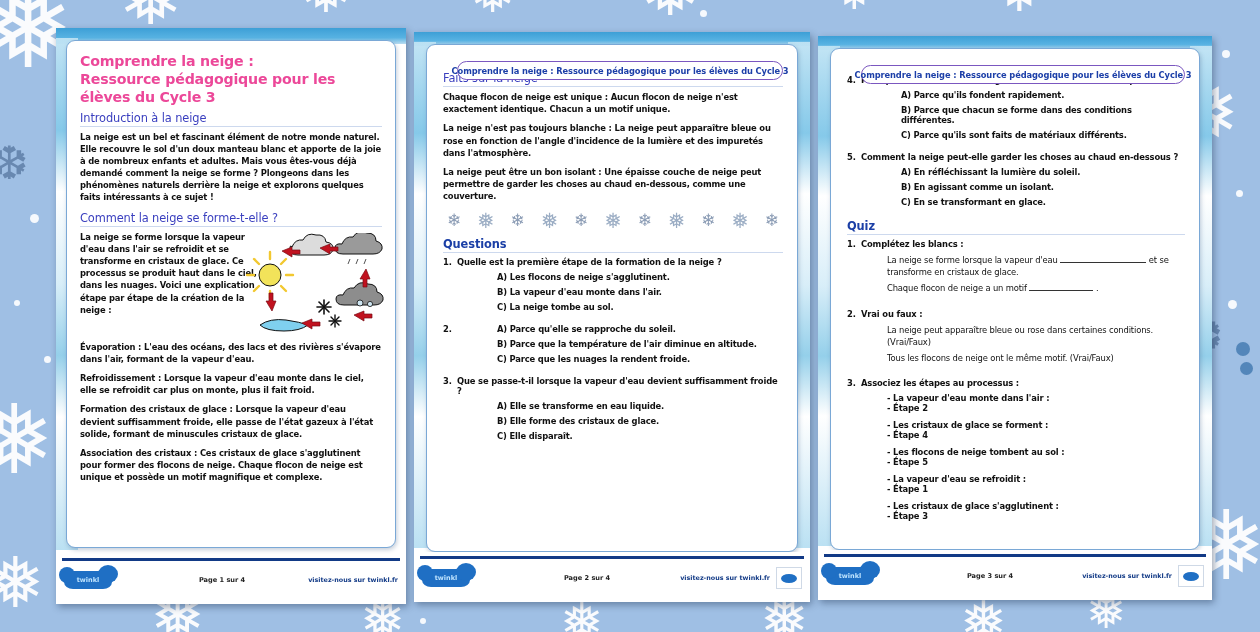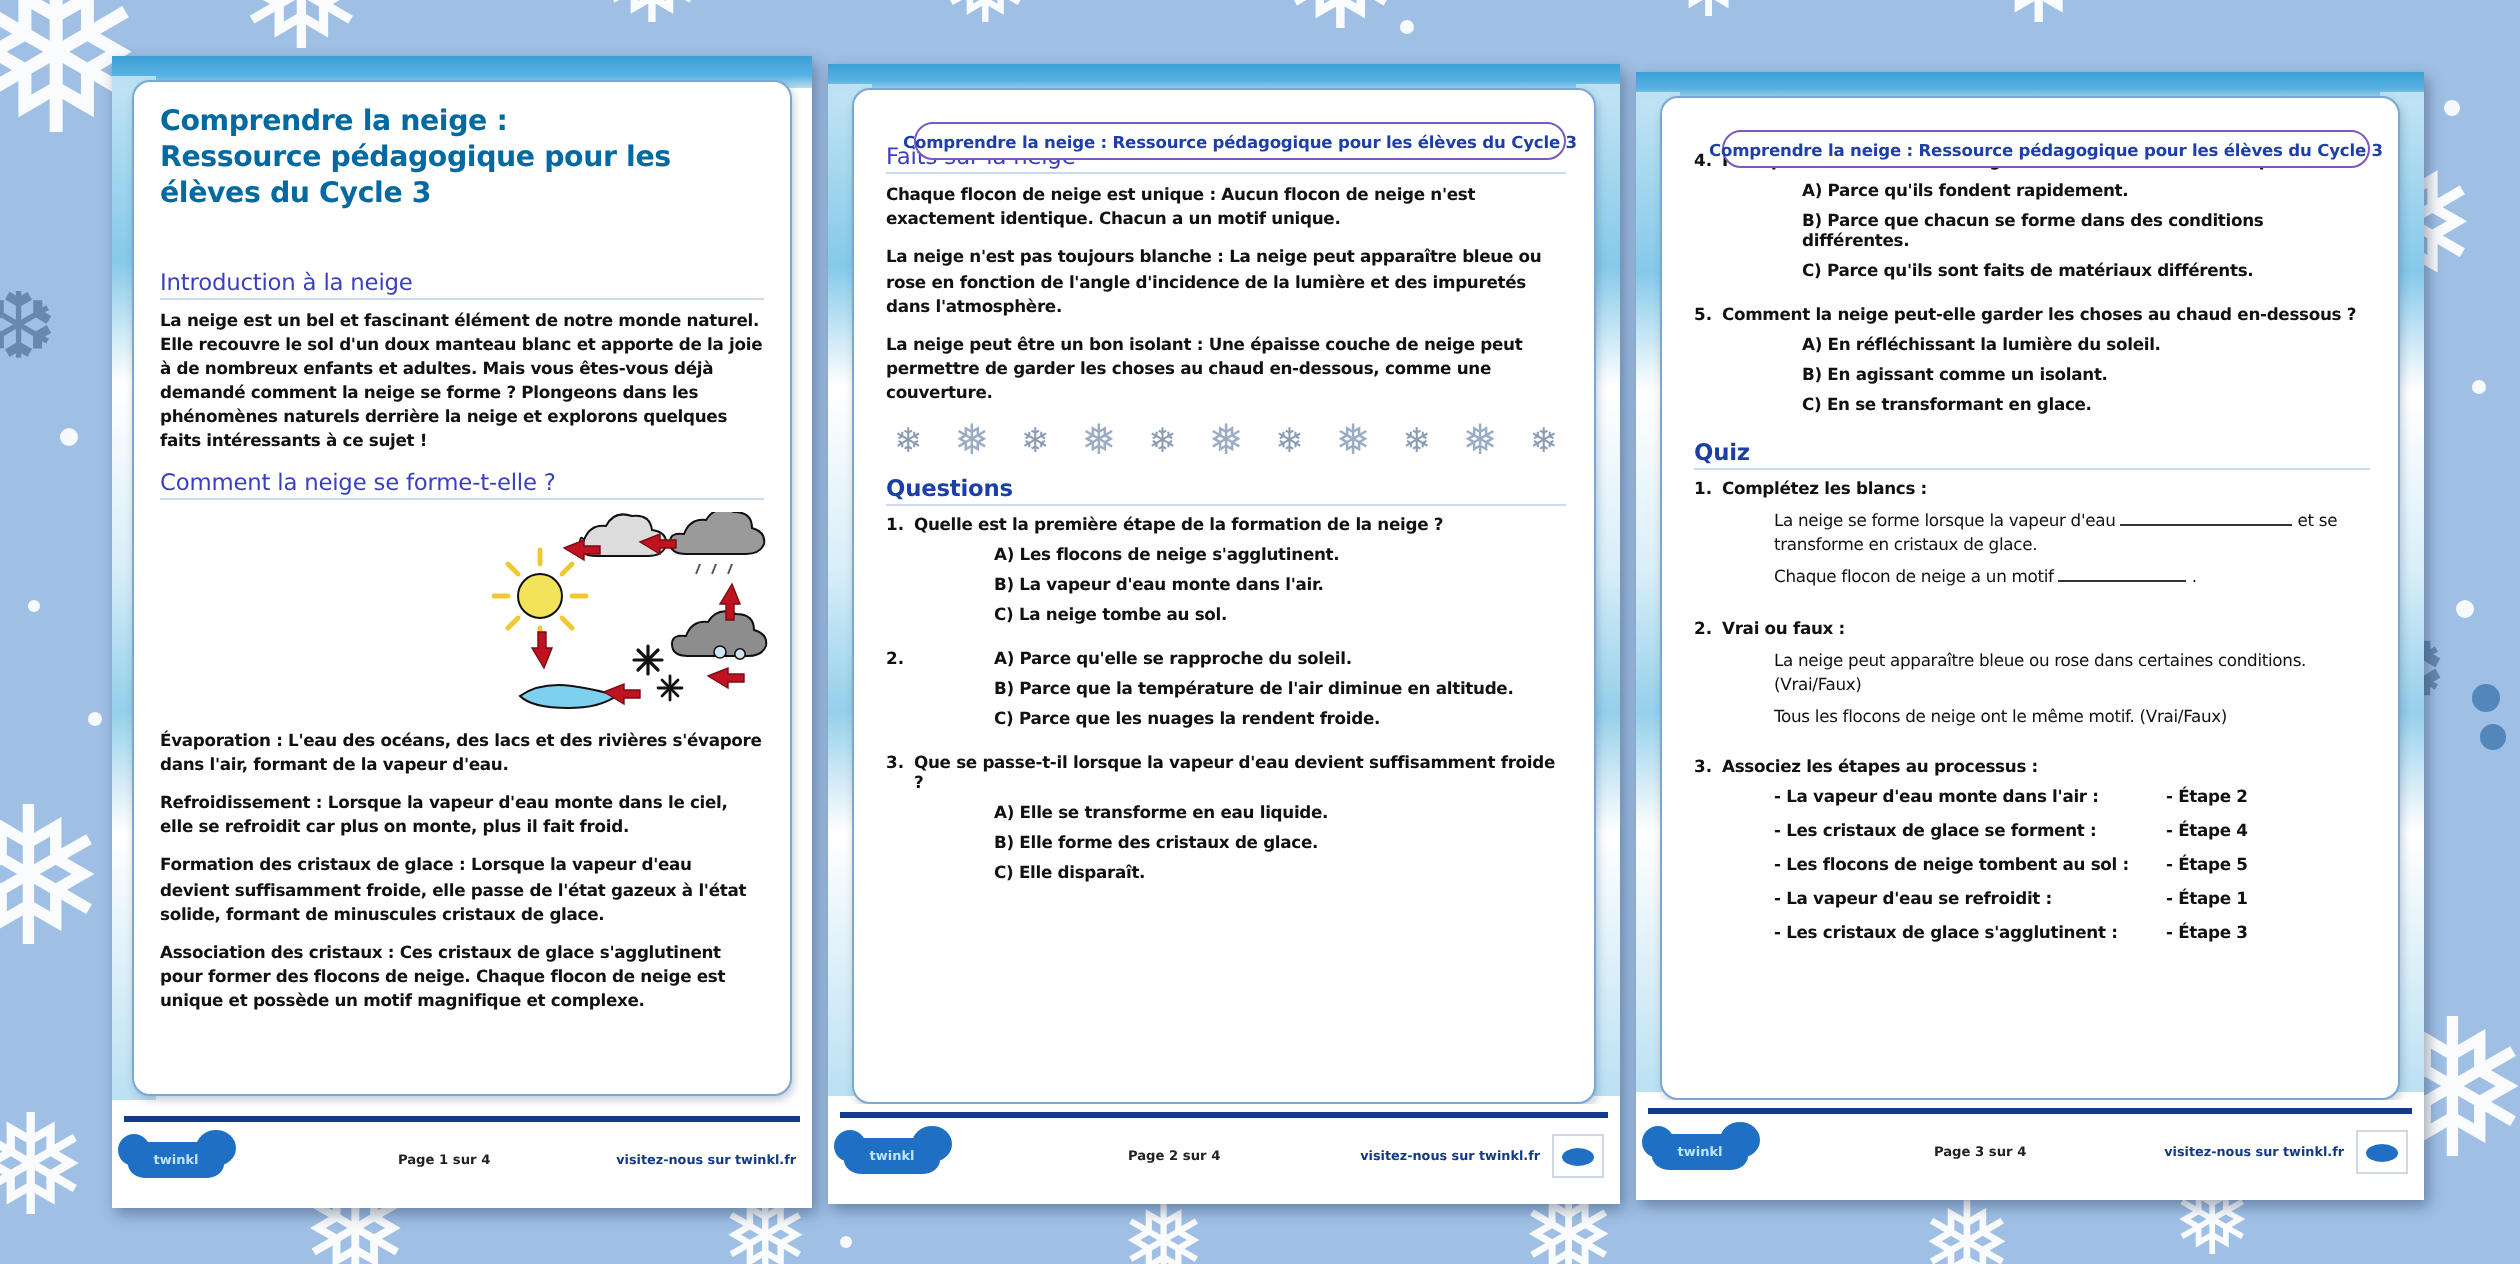--- a/index.html
+++ b/index.html
@@ -95,24 +95,24 @@
     font-weight: bold;
     color: #1c3fa8;
     white-space: nowrap;
     letter-spacing: -.1px;
   }
 
   
   .doc-title {
     font-family: "DejaVu Sans", sans-serif;
     font-weight: bold;
-    color: #0369a1;
+    color: #ec4899;
     font-size: 14.2px;
     line-height: 1.28;
-    margin: 0 0 27px 0;
+    margin: 0 0 4px 0;
     letter-spacing: -.2px;
   }
   h2.sec {
     font-family: "DejaVu Sans", sans-serif;
     font-weight: normal;
     color: #3a3fbf;
     font-size: 11.4px;
     margin: 0 0 4px 0;
     padding-bottom: 1px;
     border-bottom: 1px solid #cdd9ee;
@@ -164,21 +164,21 @@
   }
   .subline {
     font-family: "DejaVu Sans", sans-serif;
     font-weight: normal; font-size: 8.4px; color: #111;
     margin: 0 0 4px 26px; letter-spacing: -.15px; line-height: 1.45;
   }
   .blank { display: inline-block; width: 86px; border-bottom: 1px solid #333; }
   .blank.sm { width: 64px; }
 
   
-  .match-row { display: flex; margin: 0 0 7px 26px; }
+  .match-row { display: flex; margin: 0 0 7px 26px; flex-direction: column; }
   .match-left  { width: 196px; font-family:"DejaVu Sans",sans-serif; font-weight:bold; font-size:8.4px; color:#111; letter-spacing:-.15px;}
   .match-right { font-family:"DejaVu Sans",sans-serif; font-weight:bold; font-size:8.4px; color:#111; letter-spacing:-.15px;}
 
   
   .flake-row {
     display: flex; justify-content: space-between; align-items: center;
     margin: 1px 0 6px 0; padding: 0 4px;
     color: #8a9bb4;
     font-size: 17px;
     line-height: 1;
@@ -282,20 +282,21 @@
       <div>Comprendre la neige :</div>
       <div>Ressource pédagogique pour les élèves du Cycle 3</div>
     </div>
 
     <h2 class="sec">Introduction à la neige</h2>
     <p class="body">La neige est un bel et fascinant élément de notre monde naturel. Elle recouvre le sol d'un doux manteau blanc et apporte de la joie à de nombreux enfants et adultes. Mais vous êtes-vous déjà demandé comment la neige se forme ? Plongeons dans les phénomènes naturels derrière la neige et explorons quelques faits intéressants à ce sujet !</p>
 
     <h2 class="sec">Comment la neige se forme-t-elle ?</h2>
 
     <div class="cycle-wrap">
+      <p class="body cycle-text">La neige se forme lorsque la vapeur d'eau dans l'air se refroidit et se transforme en cristaux de glace. Ce processus se produit haut dans le ciel, dans les nuages. Voici une explication étape par étape de la création de la neige :</p>
       <svg class="cycle-fig" viewBox="0 0 142 104">
 
         <g>
           <circle cx="28" cy="42" r="11" fill="#f2e35a" stroke="#111" stroke-width="1"></circle>
           <g stroke="#f2c830" stroke-width="2.4" stroke-linecap="round">
             <line x1="28" y1="26" x2="28" y2="19"></line>
               <line x1="28" y1="58" x2="28" y2="65"></line>
             <line x1="12" y1="42" x2="5" y2="42"></line>
               <line x1="44" y1="42" x2="51" y2="42"></line>
             <line x1="17" y1="31" x2="12" y2="26"></line>

